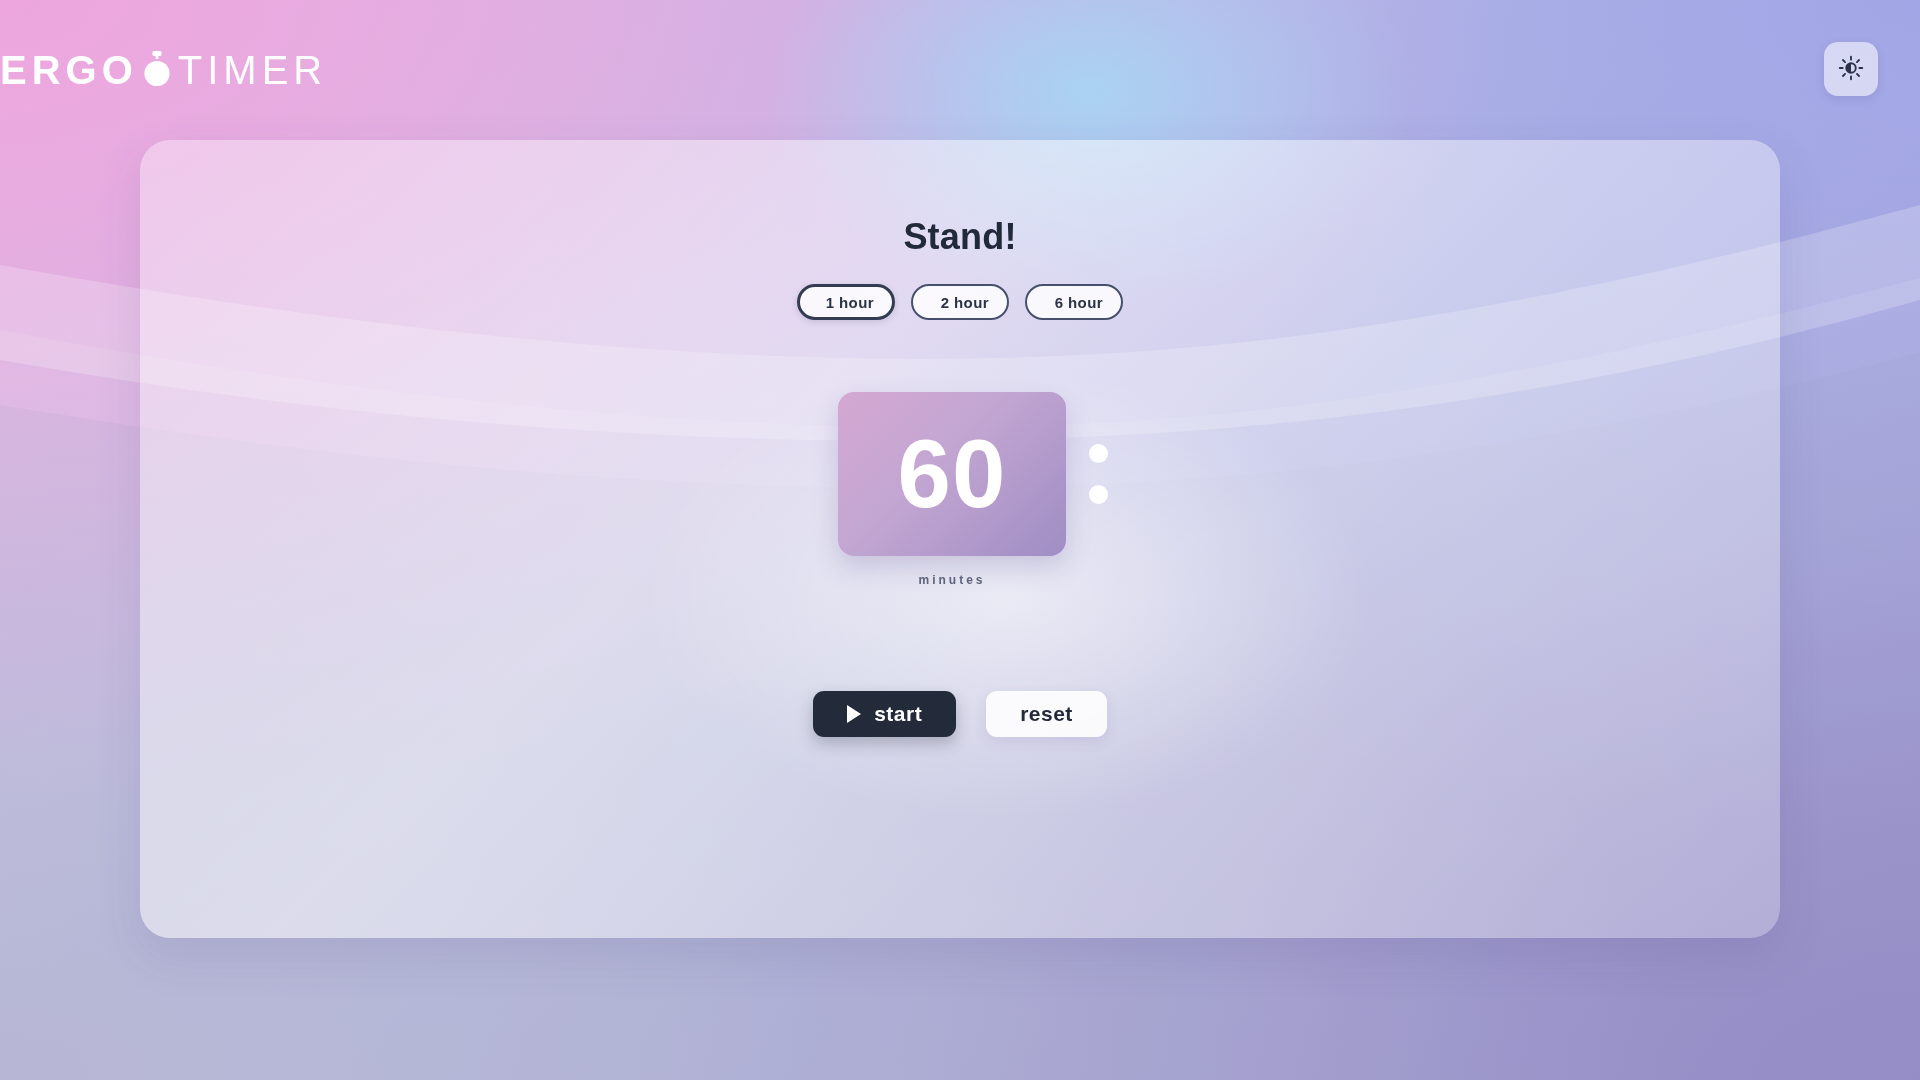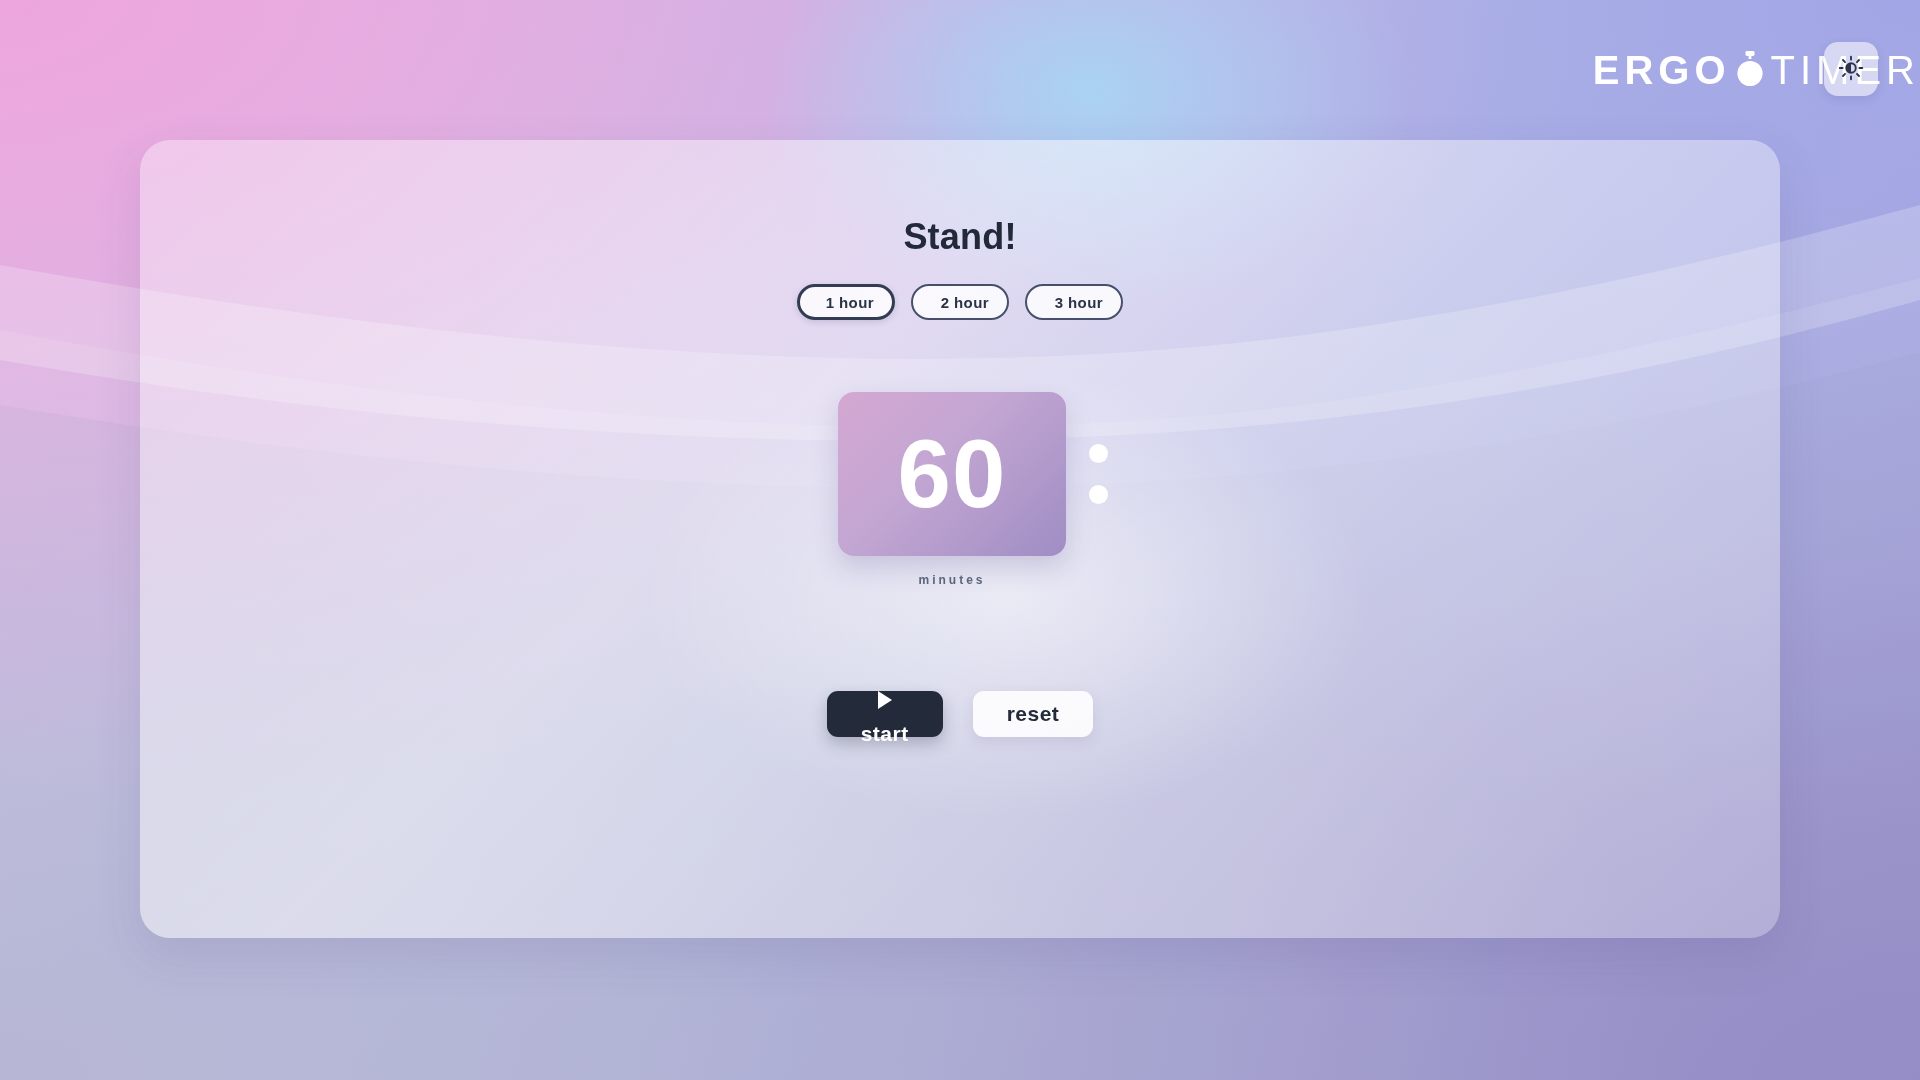--- a/index.html
+++ b/index.html
@@ -29,21 +29,21 @@
     pointer-events:none;
   }
 
   
   #bg-waves { position:absolute; inset:0; pointer-events:none; }
   #bg-waves svg { width:100%; height:100%; display:block; }
 
   
   #header {
     position:absolute; left:0; top:0; width:1920px; height:140px;
-    display:flex; align-items:center; justify-content:flex-end;
+    display:flex; align-items:center; justify-content:flex-start;
   }
   #logo {
     display:flex; align-items:center;
     font-size:40px; letter-spacing:5px; color:#ffffff;
     user-select:none;
   }
   #logo .bold   { font-weight:700; }
   #logo .light  { font-weight:300; }
   #stopwatch-icon {
     display:inline-flex; align-items:center; justify-content:center;
@@ -151,21 +151,20 @@
     display:flex; gap:30px; align-items:center;
   }
   #start-button {
     height:46px; padding:0 34px;
     border-radius:11px; border:none; cursor:pointer;
     background:#232b3b; color:#ffffff;
     font-size:21px; font-weight:700; letter-spacing:.5px;
     display:flex; align-items:center; gap:13px;
     box-shadow:0 7px 16px rgba(35,43,59,.26);
     font-family:"Liberation Sans", sans-serif;
-    flex-direction:column;
   }
   #play-icon {
     width:0; height:0;
     border-left:14px solid #ffffff;
     border-top:9px solid transparent;
     border-bottom:9px solid transparent;
   }
   #reset-button {
     height:46px; padding:0 34px;
     border-radius:11px; border:none; cursor:pointer;
@@ -226,21 +225,21 @@
   <div id="timer-card">
     <div id="card-sheen"></div>
 
     <div id="card-content">
 
       <h1 id="status-title">Stand!</h1>
 
       <div id="preset-row">
         <button class="preset-btn active">1 hour</button>
         <button class="preset-btn">2 hour</button>
-        <button class="preset-btn">3 hour</button>
+        <button class="preset-btn">6 hour</button>
       </div>
 
       <div id="digits-row">
 
         <div class="digit-group">
           <div class="digit-card">
             <span class="digit-value">60</span>
           </div>
           <span class="digit-label">minutes</span>
         </div>

